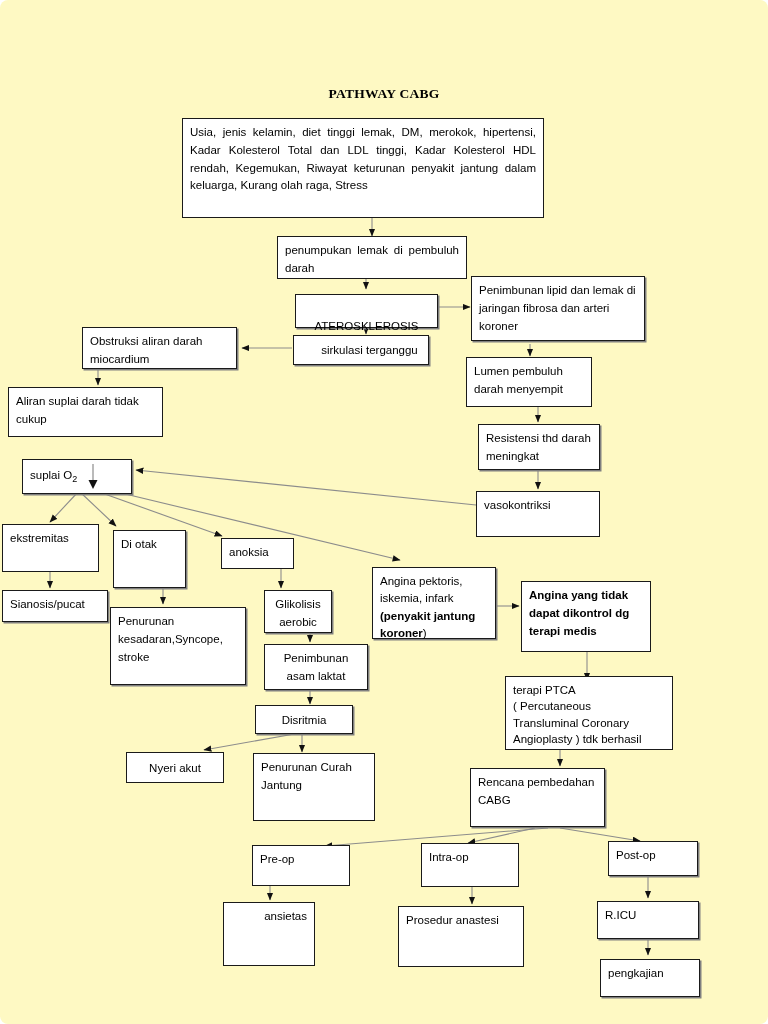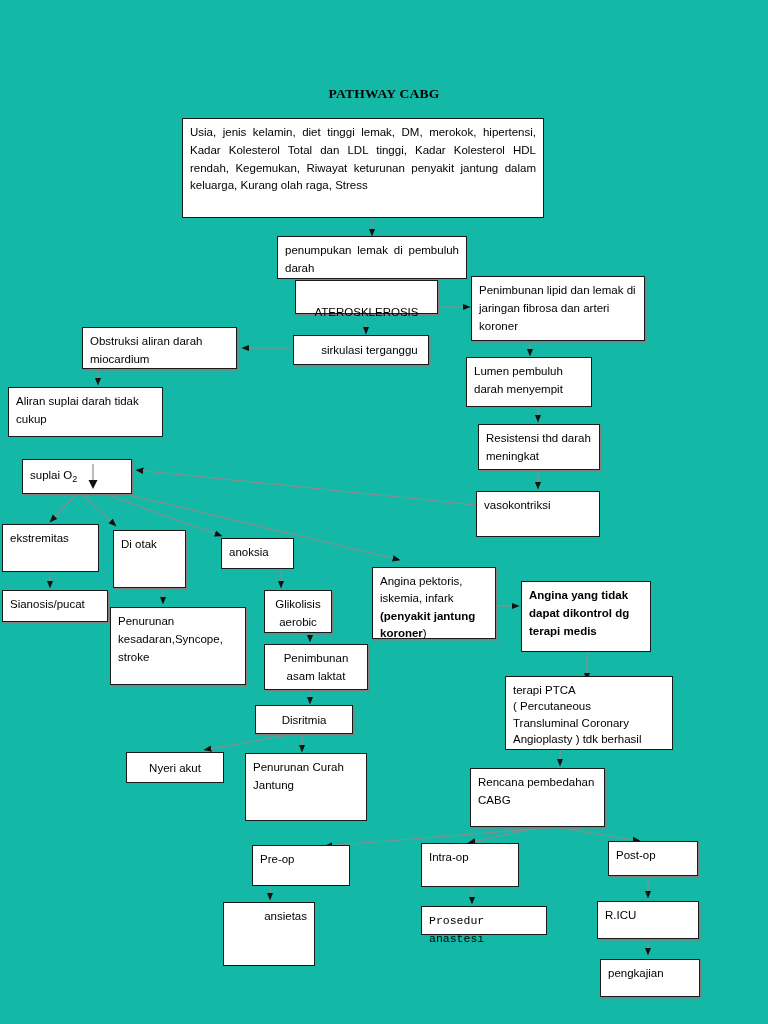--- a/index.html
+++ b/index.html
@@ -5,23 +5,24 @@
 <style>
   html, body {
     margin: 0;
     padding: 0;
     background: #ffffff;
   }
   #page {
     position: relative;
     width: 768px;
     height: 1024px;
-    background: #14b8a6;
+    background: #fef9c3;
     overflow: hidden;
     font-family: "Liberation Sans", "DejaVu Sans", sans-serif;
+    border-radius: 8px;
   }
   #title {
     position: absolute;
     left: 0;
     top: 86px;
     width: 768px;
     text-align: center;
     font-family: "Liberation Serif", "DejaVu Serif", serif;
     font-weight: bold;
     font-size: 13.5px;
@@ -136,21 +137,21 @@
   </svg>
 
   <div class="node justblock" style="left:182px; top:118px; width:362px; height:100px;">
     <span>Usia, jenis kelamin, diet tinggi lemak, DM, merokok, hipertensi, Kadar Kolesterol Total dan LDL tinggi, Kadar Kolesterol HDL rendah, Kegemukan, Riwayat keturunan penyakit jantung dalam keluarga, Kurang olah raga, Stress</span>
   </div>
 
   <div class="node just" style="left:277px; top:236px; width:190px; height:43px;">
     <span>penumpukan lemak di pembuluh darah</span>
   </div>
 
-  <div class="node center shadow" style="left:295px; top:280px; width:143px; height:34px; padding-top:23px;">
+  <div class="node center shadow" style="left:295px; top:294px; width:143px; height:34px; padding-top:23px;">
     <span>ATEROSKLEROSIS</span>
   </div>
 
   <div class="node center shadow" style="left:293px; top:335px; width:136px; height:30px; padding-top:6px;padding-left:24px;">
     <span>sirkulasi terganggu</span>
   </div>
 
   <div class="node shadow" style="left:471px; top:276px; width:174px; height:65px;">
     <span>Penimbunan lipid dan lemak di jaringan fibrosa dan arteri koroner</span>
   </div>
@@ -212,21 +213,21 @@
   </div>
 
   <div class="node center shadow" style="left:255px; top:705px; width:98px; height:29px; padding-top:6px;">
     <span>Disritmia</span>
   </div>
 
   <div class="node center" style="left:126px; top:752px; width:98px; height:31px; padding-top:7px;">
     <span>Nyeri akut</span>
   </div>
 
-  <div class="node" style="left:245px; top:753px; width:122px; height:68px;">
+  <div class="node" style="left:253px; top:753px; width:122px; height:68px;">
     <span>Penurunan Curah Jantung</span>
   </div>
 
   <div class="node shadow" style="left:372px; top:567px; width:124px; height:72px; line-height:1.5;">
     <span>Angina pektoris, iskemia, infark </span><b>(penyakit jantung koroner</b><span>)</span>
   </div>
 
   <div class="node" style="left:521px; top:581px; width:130px; height:71px;font-weight:bold;">
     <span>Angina yang tidak dapat dikontrol dg terapi medis</span>
   </div>
@@ -251,21 +252,21 @@
   </div>
 
   <div class="node shadow" style="left:608px; top:841px; width:90px; height:35px;">
     <span>Post-op</span>
   </div>
 
   <div class="node" style="left:223px; top:902px; width:92px; height:64px;text-align:right;">
     <span>ansietas</span>
   </div>
 
-  <div class="node" style="left:421px; top:906px; width:126px; height:29px;font-family:Liberation Mono, monospace;">
+  <div class="node" style="left:398px; top:906px; width:126px; height:61px;">
     <span>Prosedur anastesi</span>
   </div>
 
   <div class="node shadow" style="left:597px; top:901px; width:102px; height:38px;">
     <span>R.ICU</span>
   </div>
 
   <div class="node shadow" style="left:600px; top:959px; width:100px; height:38px;">
     <span>pengkajian</span>
   </div>

